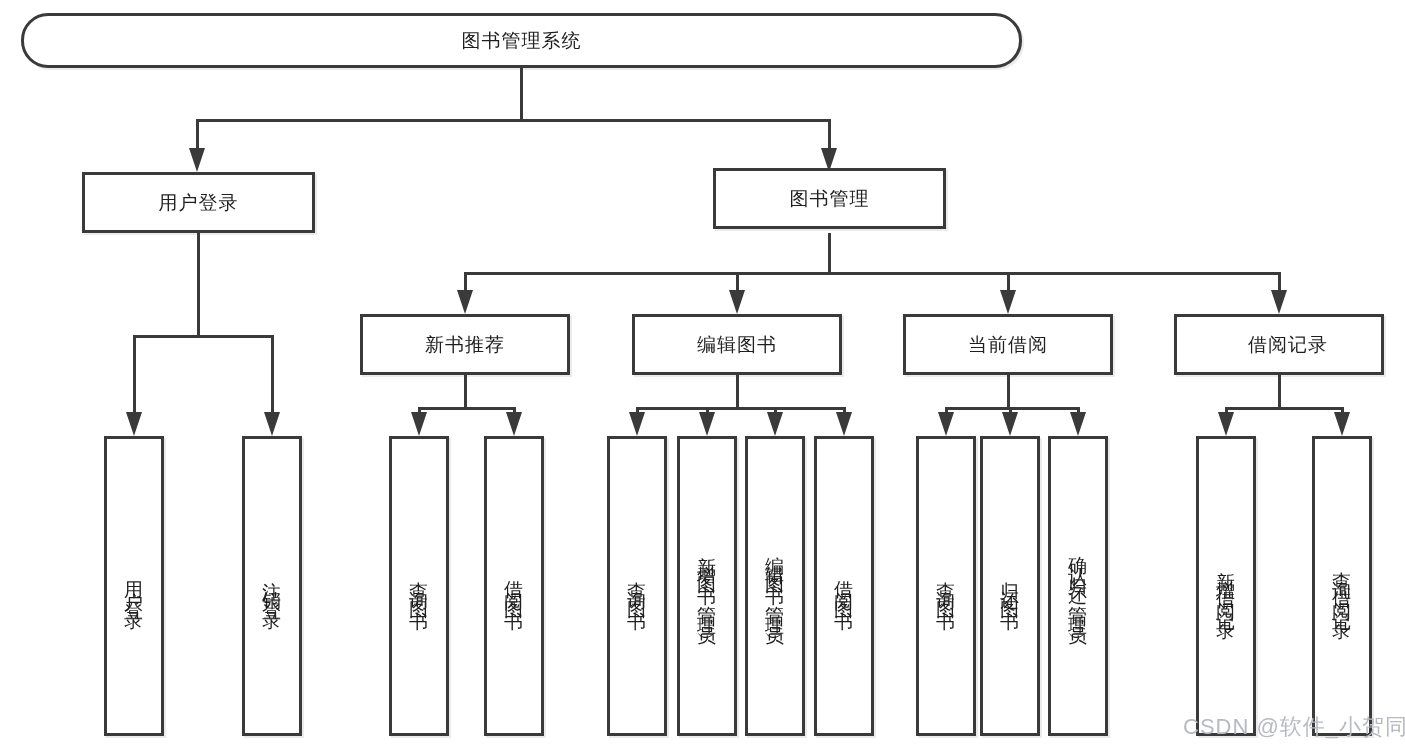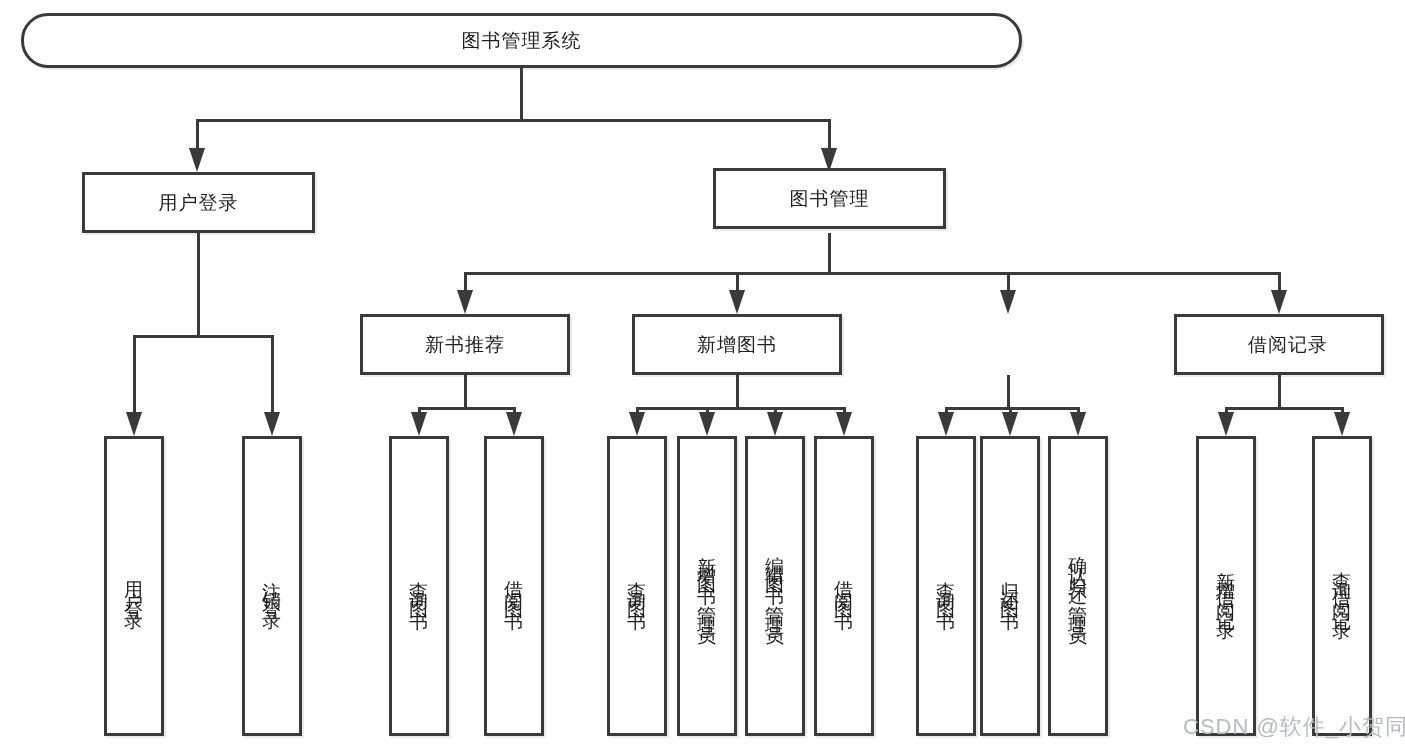--- a/index.html
+++ b/index.html
@@ -70,21 +70,24 @@
   <div class="ar" style="left:729px;top:290px;"></div>
   <div class="vl" style="left:1007px;top:272px;height:20px;"></div>
   <div class="ar" style="left:1000px;top:290px;"></div>
   <div class="vl" style="left:1278px;top:272px;height:20px;"></div>
   <div class="ar" style="left:1271px;top:290px;"></div>
 
   <div class="box hbox" style="left:360px;top:314px;width:210px;height:61px;justify-content:center;">
     <span>新书推荐</span>
   </div>
   <div class="box hbox" style="left:632px;top:314px;width:210px;height:61px;">
-    <span>新增图书</span>
+    <span>编辑图书</span>
+  </div>
+  <div class="box hbox" style="left:903px;top:314px;width:210px;height:61px;">
+    <span>当前借阅</span>
   </div>
   <div class="box hbox" style="left:1174px;top:314px;width:210px;height:61px;padding-left:18px;">
     <span>借阅记录</span>
   </div>
 
   <div class="vl" style="left:464px;top:375px;height:34px;"></div>
   <div class="hl" style="left:419px;top:407px;width:96px;"></div>
   <div class="vl" style="left:418px;top:407px;height:8px;"></div>
   <div class="ar" style="left:411px;top:412px;"></div>
   <div class="vl" style="left:513px;top:407px;height:8px;"></div>

